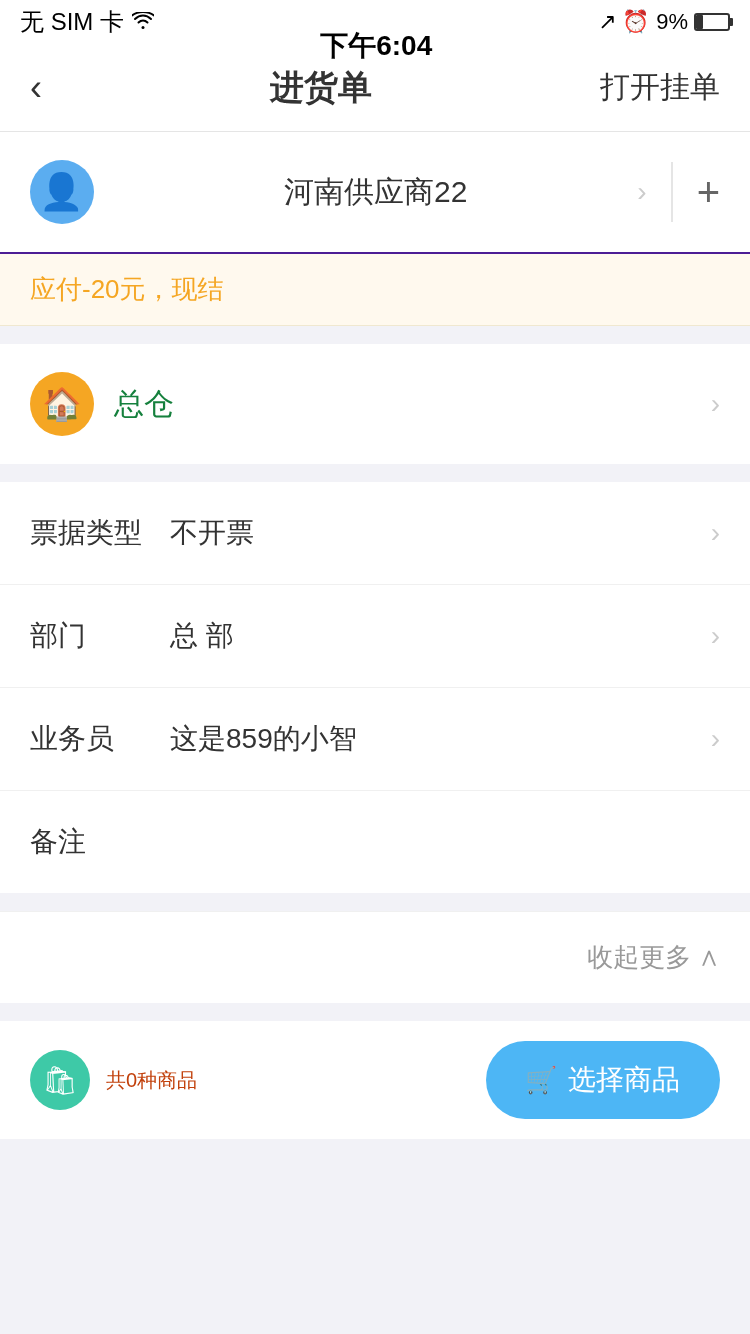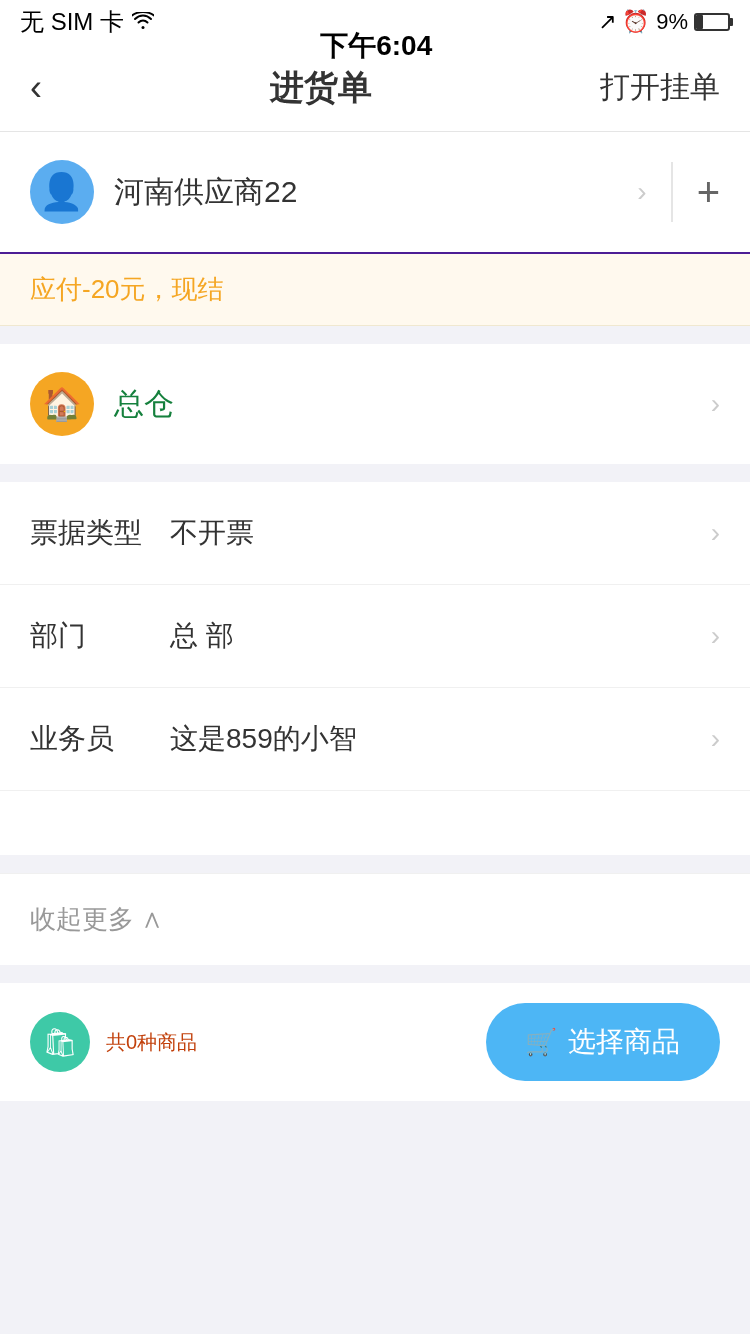--- a/index.html
+++ b/index.html
@@ -102,20 +102,21 @@
       align-items: center;
       justify-content: center;
       margin-right: 20px;
       flex-shrink: 0;
     }
     .avatar-icon { font-size: 36px; color: #fff; }
     .supplier-name {
       flex: 1;
       font-size: 30px;
       color: #333;
+      text-align: center;
     }
     .chevron {
       font-size: 28px;
       color: #ccc;
     }
     .supplier-divider {
       width: 2px;
       height: 60px;
       background: #e5e5e5;
       margin: 0 24px;
@@ -180,21 +181,21 @@
       color: #333;
       padding-left: 20px;
     }
     .form-value.placeholder { color: #c0c0c0; }
 
     
     .collapse-row {
       background: #fff;
       display: flex;
       align-items: center;
-      justify-content: flex-start;
+      justify-content: flex-end;
       padding: 28px 30px;
       border-top: 1px solid #f0f0f0;
       margin-bottom: 18px;
     }
     .collapse-text {
       font-size: 26px;
       color: #999;
     }
 
     
@@ -307,20 +308,21 @@
       <span class="form-label">部门</span>
       <span class="form-value">总 部</span>
       <span class="chevron">›</span>
     </div>
     <div class="form-row">
       <span class="form-label">业务员</span>
       <span class="form-value">这是859的小智</span>
       <span class="chevron">›</span>
     </div>
     <div class="form-row">
+      <span class="form-label">备注</span>
     </div>
   </div>
 
   <div class="collapse-row">
     <span class="collapse-text">收起更多 ∧</span>
   </div>
 
   <div class="bottom-bar">
     <div class="product-summary">
       <div class="product-icon-wrap">

